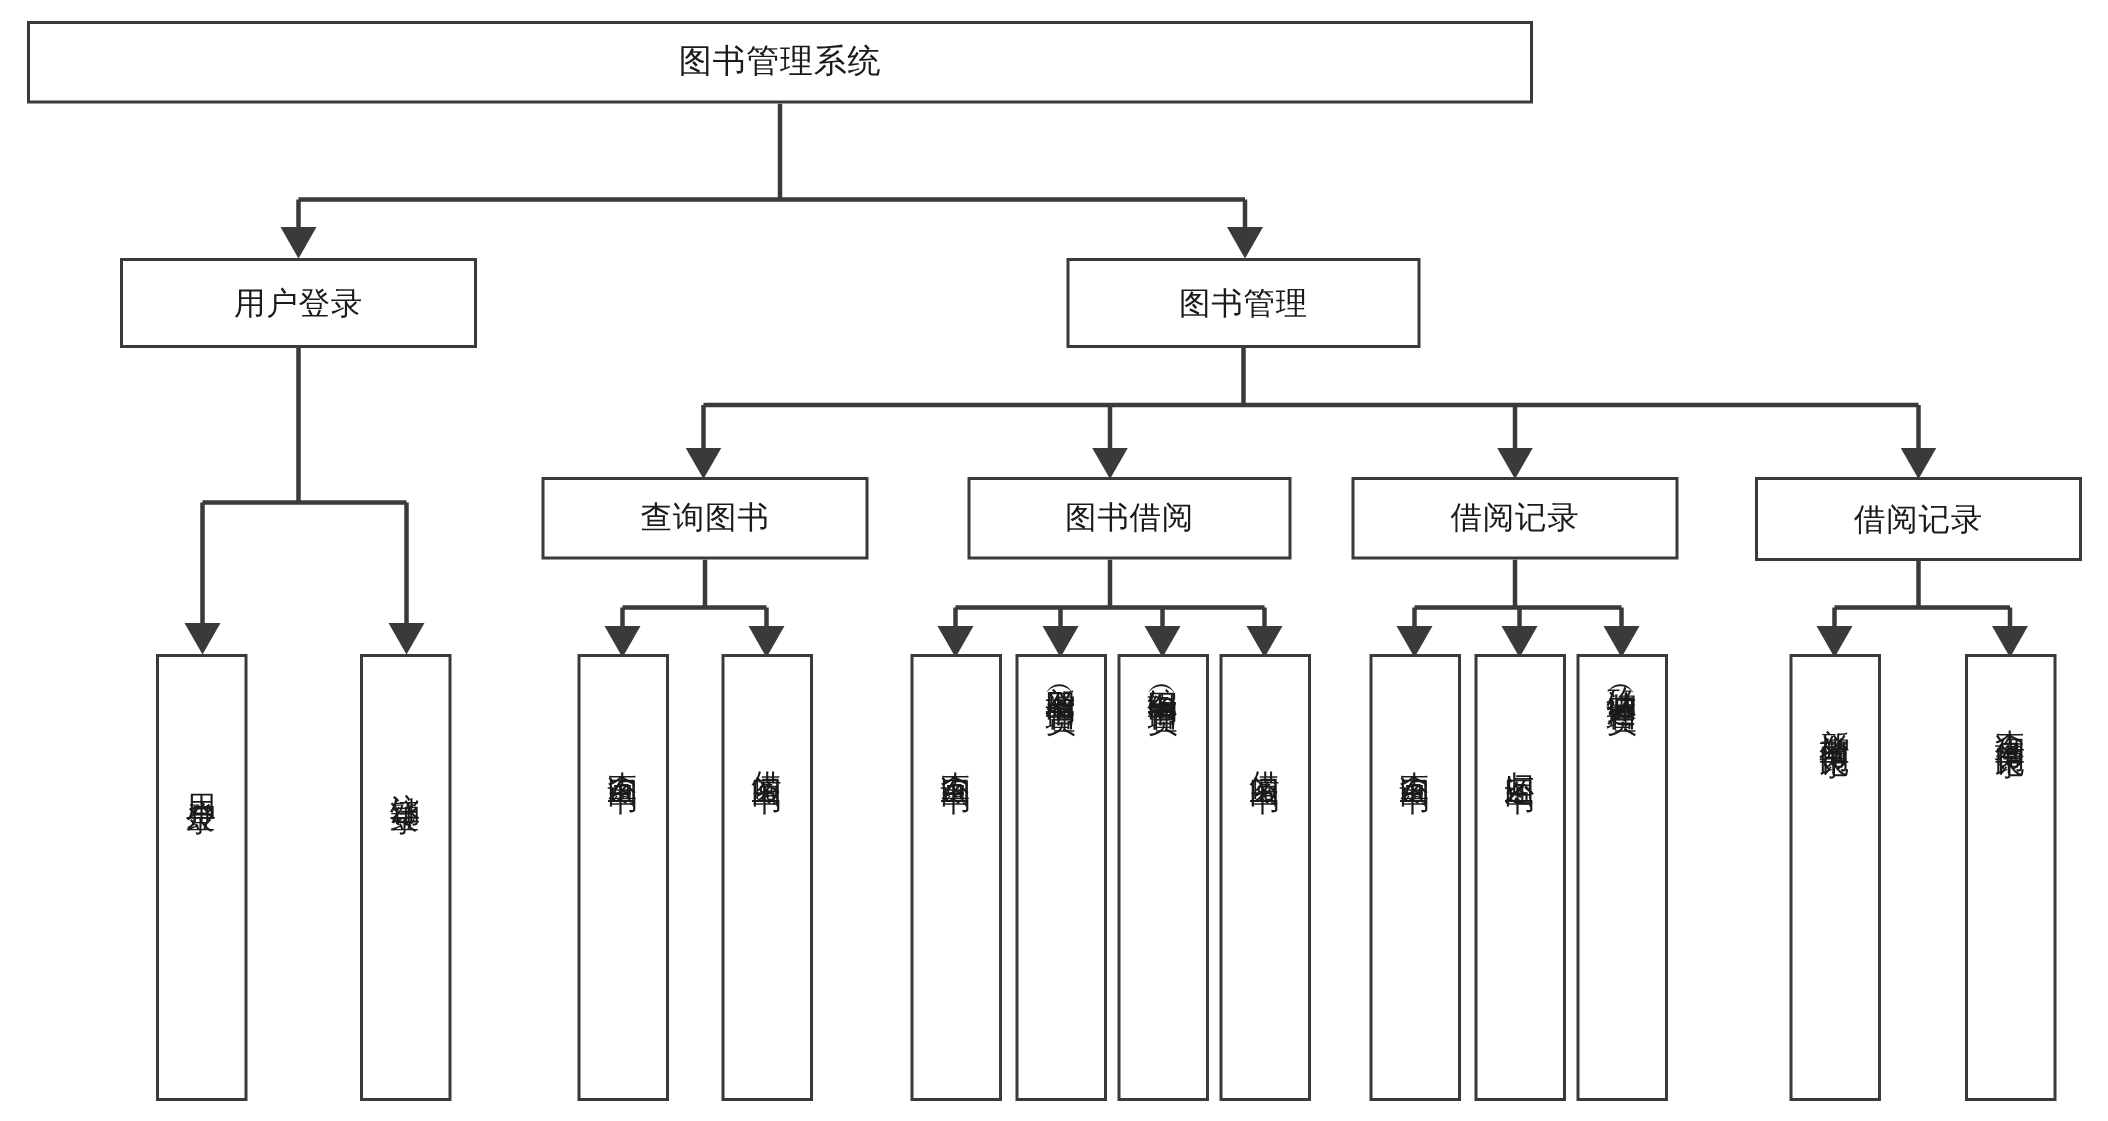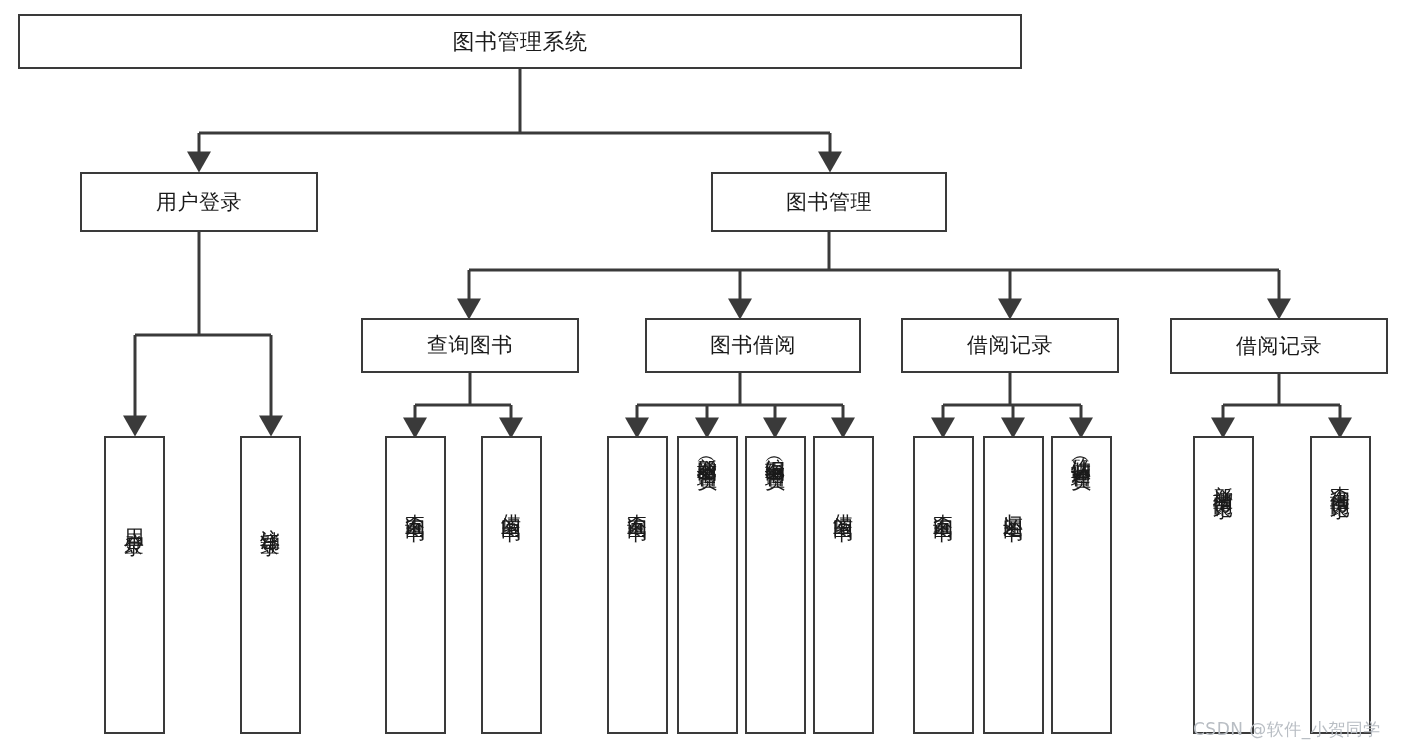--- a/index.html
+++ b/index.html
@@ -186,15 +186,14 @@
     <span class="lbl">确认归还（管理员）</span>
   </div>
 
   <div class="node vert" style="left:1193px; top:436px; width:61px; height:298px; padding-top:32px;">
     <span class="lbl">新增借阅记录</span>
   </div>
   <div class="node vert" style="left:1310px; top:436px; width:61px; height:298px; padding-top:32px;">
     <span class="lbl">查询借阅记录</span>
   </div>
 
-  <div class="watermark" style="left:1193px; top:718px;">CSDN @软件_小贺同学</div>
 
 </div>
 
 </body></html>

